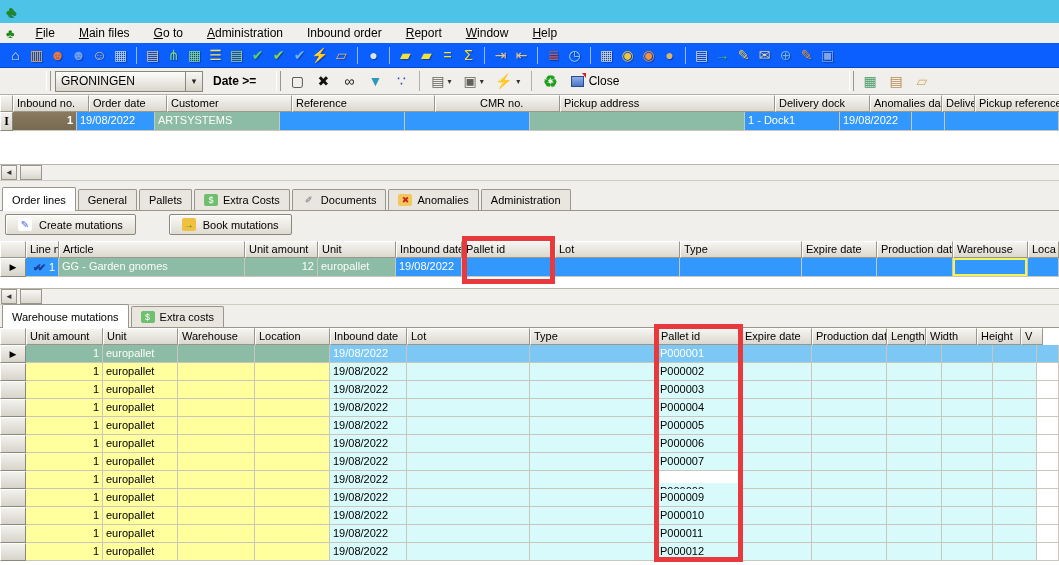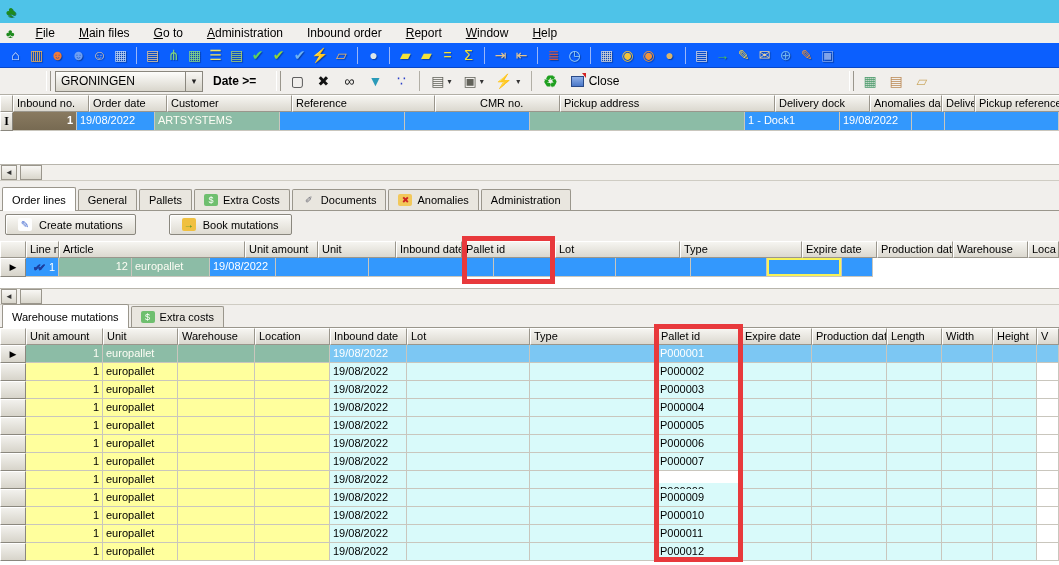--- a/index.html
+++ b/index.html
@@ -305,20 +305,21 @@
         <div class="g-hcell" style="width: 76px;">Production date</div>
         <div class="g-hcell" style="width: 75px;">Warehouse</div>
         <div class="g-hcell" style="width: 31px;">Loca</div>
       </div>
       <div class="g-row" style="height: 19px;">
         <div class="g-cell marker" style="width: 26px; height: 19px;"><span>▶</span></div>
         <div class="g-cell c-blue chk" style="width: 33px; height: 19px; text-align: right;">
           <span class="check">✔✔</span>
           <span>1</span>
         </div>
+        <div class="g-cell c-teal" style="width: 186px; height: 19px;"><span>GG - Garden gnomes</span></div>
         <div class="g-cell c-teal" style="width: 73px; height: 19px; text-align: right;"><span>12</span></div>
         <div class="g-cell c-teal" style="width: 78px; height: 19px;"><span>europallet</span></div>
         <div class="g-cell c-blue" style="width: 66px; height: 19px;"><span>19/08/2022</span></div>
         <div class="g-cell c-blue" style="width: 93px; height: 19px;"></div>
         <div class="g-cell c-blue" style="width: 125px; height: 19px;"></div>
         <div class="g-cell c-blue" style="width: 122px; height: 19px;"></div>
         <div class="g-cell c-blue" style="width: 75px; height: 19px;"></div>
         <div class="g-cell c-blue" style="width: 76px; height: 19px;"></div>
         <div class="g-cell c-blue focus" style="width: 75px; height: 19px;"></div>
         <div class="g-cell c-blue" style="width: 31px; height: 19px;"></div>
@@ -346,21 +347,21 @@
         <div class="g-hcell" style="width: 77px;">Unit amount</div>
         <div class="g-hcell" style="width: 75px;">Unit</div>
         <div class="g-hcell" style="width: 77px;">Warehouse</div>
         <div class="g-hcell" style="width: 75px;">Location</div>
         <div class="g-hcell" style="width: 77px;">Inbound date</div>
         <div class="g-hcell" style="width: 123px;">Lot</div>
         <div class="g-hcell" style="width: 127px;">Type</div>
         <div class="g-hcell" style="width: 84px;">Pallet id</div>
         <div class="g-hcell" style="width: 71px;">Expire date</div>
         <div class="g-hcell" style="width: 75px;">Production date</div>
-        <div class="g-hcell" style="width: 55px;">Length</div>
+        <div class="g-hcell" style="width: 39px;">Length</div>
         <div class="g-hcell" style="width: 51px;">Width</div>
         <div class="g-hcell" style="width: 44px;">Height</div>
         <div class="g-hcell" style="width: 22px;">V</div>
       </div>
       <div class="g-row" style="height: 18px;">
         <div class="g-cell marker" style="width: 26px; height: 18px;"><span>▶</span></div>
         <div class="g-cell c-teal" style="width: 77px; height: 18px; text-align: right;"><span>1</span></div>
         <div class="g-cell c-teal" style="width: 75px; height: 18px;"><span>europallet</span></div>
         <div class="g-cell c-teal" style="width: 77px; height: 18px;"></div>
         <div class="g-cell c-teal" style="width: 75px; height: 18px;"></div>

